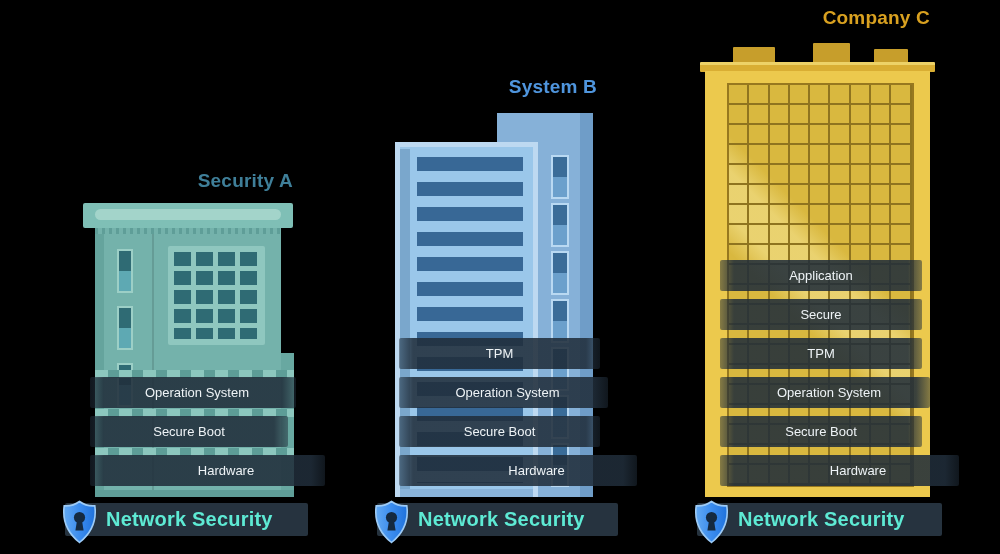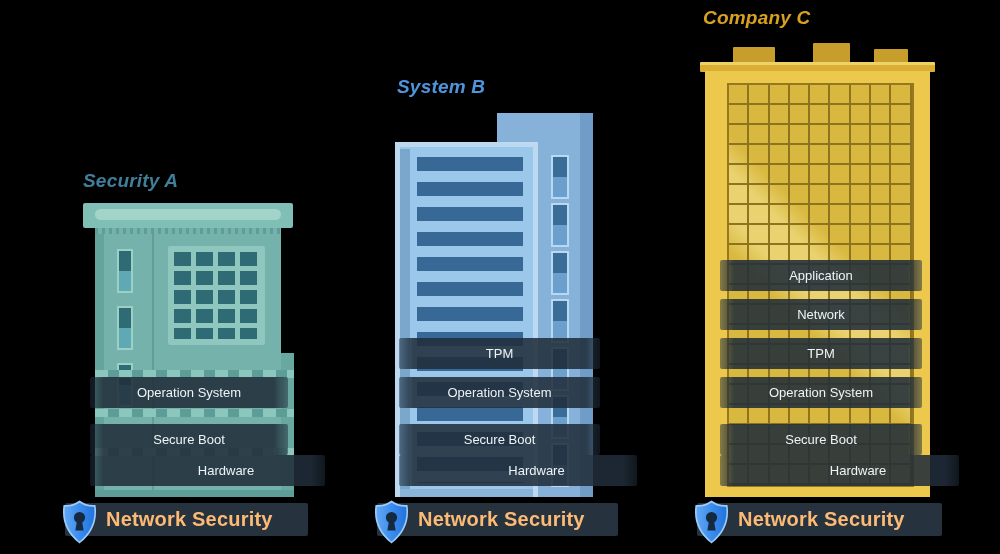--- a/index.html
+++ b/index.html
@@ -1,18 +1,18 @@
 <!DOCTYPE html>
 <html><head>
 <meta charset="utf-8">
 <style>
   html,body{margin:0;padding:0;background:#000;}
   .canvas{position:relative;width:1000px;height:554px;background:#000000;overflow:hidden;
           font-family:"Liberation Sans",sans-serif;}
-  .title{position:absolute;margin:0;font-size:19px;font-weight:700;text-align:left;letter-spacing:.2px;font-style:italic;}
+  .title{position:absolute;margin:0;font-size:19px;font-weight:700;text-align:right;letter-spacing:.2px;}
   .t-a{left:83px;width:210px;top:170px;color:#3f7f99;}
   .t-b{left:397px;width:200px;top:76px;color:#4f95dd;}
   .t-c{left:703px;width:227px;top:7px;color:#d9a120;}
 
   
   .a-cornice{position:absolute;left:83px;top:203px;width:210px;height:25px;background:#7fbfb6;border-radius:2px;}
   .a-cornice-band{position:absolute;left:12px;top:6px;width:186px;height:11px;background:#a3d4ca;border-radius:6px;}
   .a-body{position:absolute;left:95px;top:228px;width:186px;height:269px;background:#74b2ab;}
   .a-shade{position:absolute;left:95px;top:228px;width:9px;height:269px;background:#65a49d;}
   .a-hatch{position:absolute;left:95px;top:228px;width:186px;height:6px;
@@ -57,28 +57,28 @@
           background:repeating-linear-gradient(180deg,transparent 0 18px,#8f741f 18px 20px),
                      repeating-linear-gradient(90deg,transparent 0 18.3px,#8f741f 18.3px 20.3px),
                      linear-gradient(45deg,rgba(250,236,160,0) 40%,rgba(250,236,160,0.5) 46%,rgba(250,236,160,0.5) 54%,rgba(250,236,160,0) 60%),
                      #d9b83f;}
 
   
   .band{position:absolute;height:31px;line-height:31px;text-align:center;color:#eef3f6;
         font-size:13px;font-weight:500;border-radius:2px;
         background:linear-gradient(90deg,rgba(32,45,58,0.5) 0,rgba(32,45,58,0.87) 14px,
                    rgba(32,45,58,0.87) calc(100% - 14px),rgba(32,45,58,0.5) 100%);}
-  .r0{top:260px;} .r1{top:299px;} .r2{top:338px;} .r3{top:377px;} .r4{top:416px;margin-top:8px;} .r5{top:455px;padding-left:37px;}
+  .r0{top:260px;} .r1{top:299px;} .r2{top:338px;} .r3{top:377px;padding-left:8px;} .r4{top:416px;} .r5{top:455px;padding-left:37px;}
   .band-a{left:90px;width:198px;}
   .band-b{left:399px;width:201px;}
   .band-c{left:720px;width:202px;}
 
   
   .nsbar{position:absolute;top:503px;height:33px;background:#26333f;border-radius:2px;
-         color:#fdba74;font-weight:700;font-size:20px;line-height:33px;
+         color:#5eead4;font-weight:700;font-size:20px;line-height:33px;
          padding-left:41px;box-sizing:border-box;letter-spacing:.2px;}
   .ns-a{left:65px;width:243px;}
   .ns-b{left:377px;width:241px;}
   .ns-c{left:697px;width:245px;}
   .shield{position:absolute;top:500px;width:37px;height:44px;}
   .sh-a{left:61px;} .sh-b{left:373px;} .sh-c{left:693px;}
 </style>
 </head>
 <body>
 
@@ -168,21 +168,21 @@
     <h2 class="title t-c">Company C</h2>
 
     <div class="c-block ck1"></div>
     <div class="c-block ck2"></div>
     <div class="c-block ck3"></div>
     <div class="c-slab"></div>
     <div class="c-body"></div>
     <div class="c-grid"></div>
 
     <div class="band band-c r0"><span>Application</span></div>
-    <div class="band band-c r1"><span>Network</span></div>
+    <div class="band band-c r1"><span>Secure</span></div>
     <div class="band band-c r2"><span>TPM</span></div>
     <div class="band band-c r3"><span>Operation System</span></div>
     <div class="band band-c r4"><span>Secure Boot</span></div>
     <div class="band band-c r5"><span>Hardware</span></div>
 
     <div class="nsbar ns-c">
       <span>Network Security</span>
     </div>
     <svg class="shield sh-c" viewBox="0 0 37 44">
       <defs>

